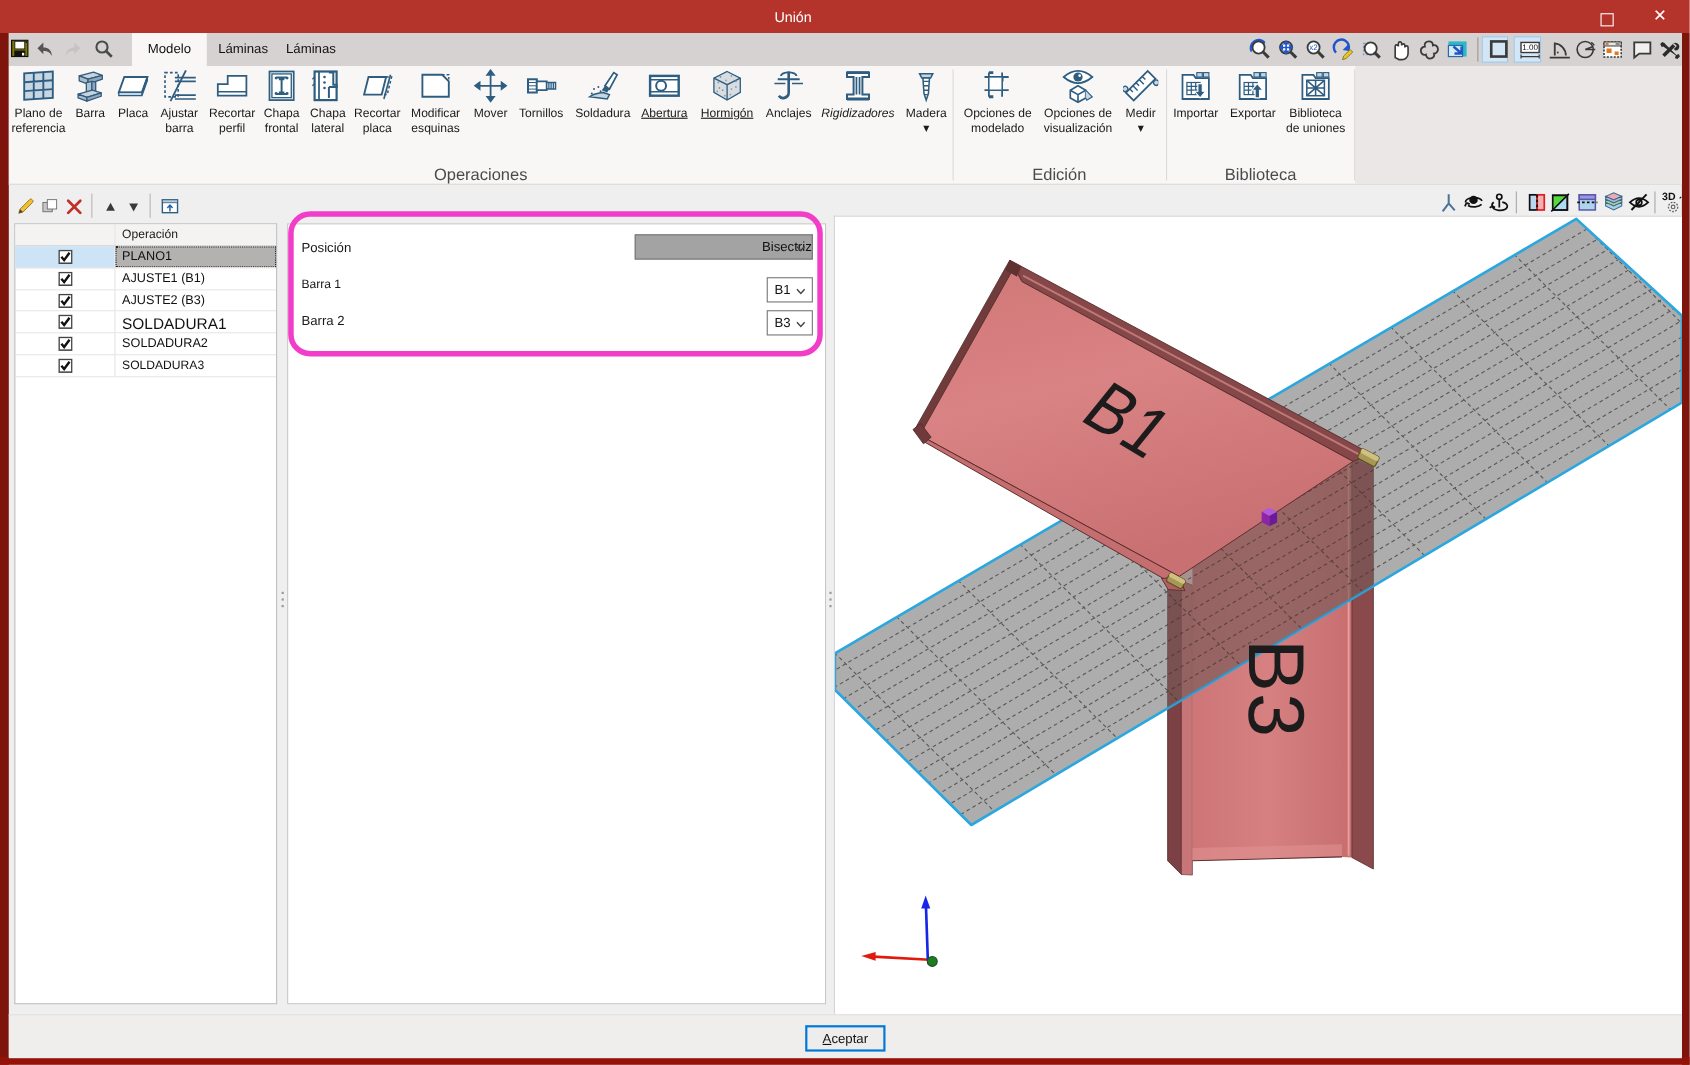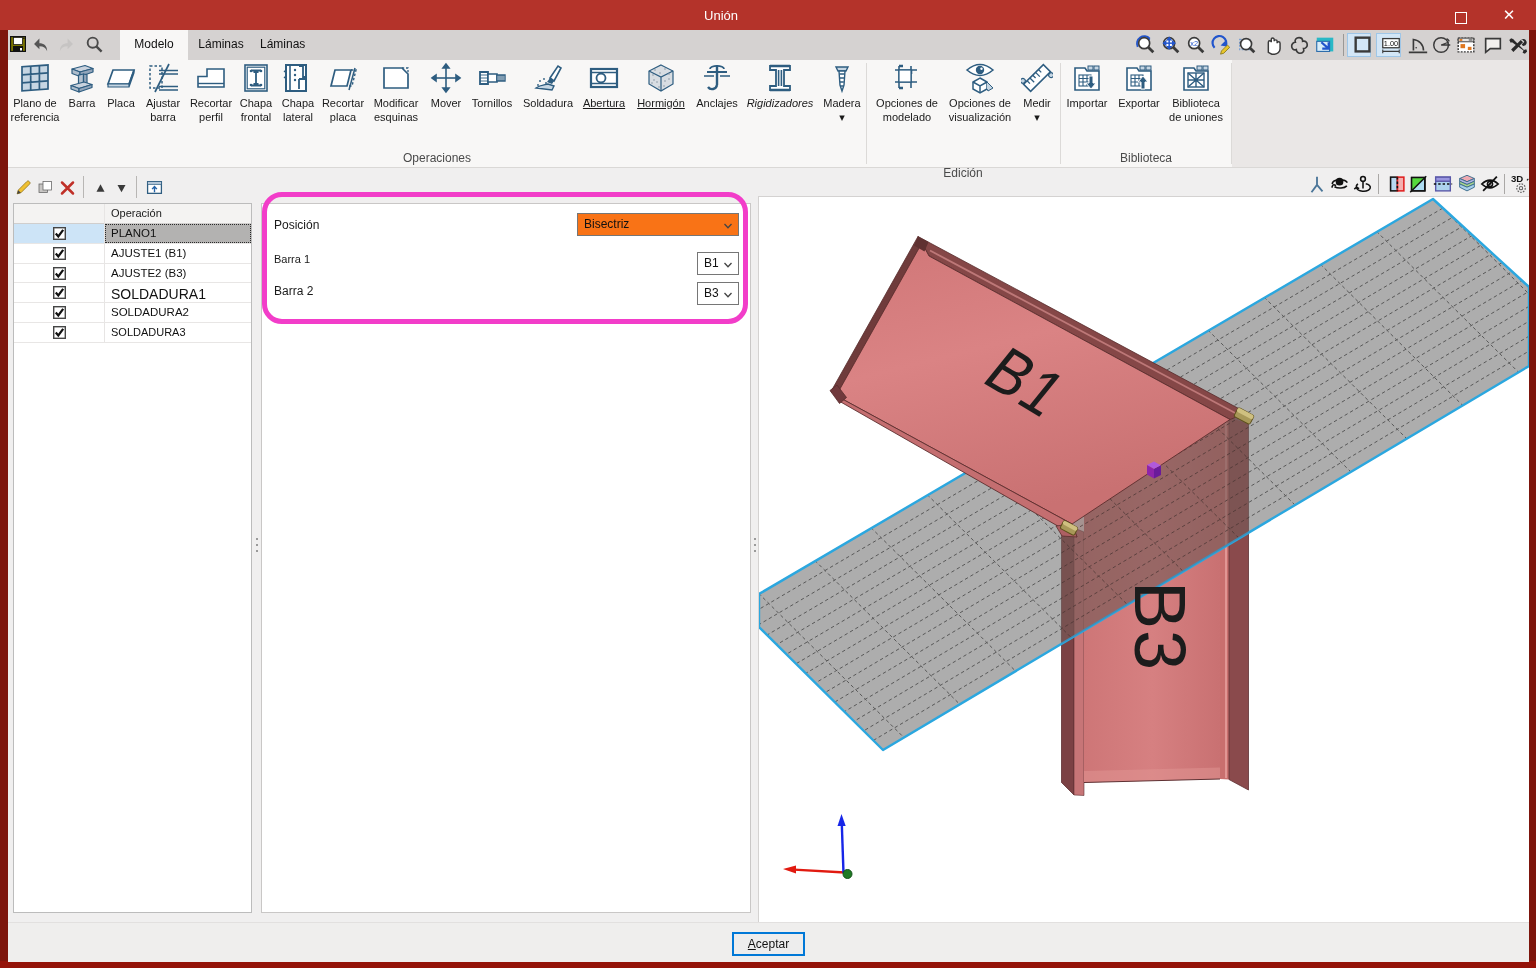--- a/index.html
+++ b/index.html
@@ -1,19 +1,19 @@
 <!DOCTYPE html>
 <html><head><meta charset="utf-8">
 <style>
 html,body{margin:0;padding:0;}
 body{width:1536px;height:968px;overflow:hidden;font-family:"Liberation Sans",sans-serif;background:#f0efef;}
 #win{position:absolute;left:0;top:0;width:1536px;height:968px;}
 .abs{position:absolute;}
 .lbl{position:absolute;font-size:11px;color:#1a1a1a;text-align:center;line-height:14px;white-space:nowrap;}
-.glbl{position:absolute;font-size:12px;color:#4a4a4a;text-align:center;white-space:nowrap;}
+.glbl{position:absolute;font-size:15px;color:#4a4a4a;text-align:center;white-space:nowrap;}
 </style></head><body>
 <div id="win">
 
 <div class="abs" style="left:0;top:0;width:1536px;height:30px;background:#b4332a;"></div>
 <div class="abs" style="left:0;top:8px;width:1442px;text-align:center;font-size:13px;color:#fff;">Unión</div>
 <div class="abs" style="left:1455px;top:11.5px;width:10px;height:10px;border:1.3px solid #fff;"></div>
 <div class="abs" style="left:1496px;top:0px;width:26px;height:30px;color:#fff;font-size:15px;line-height:30px;text-align:center;font-weight:400;">✕</div>
 
 <div class="abs" style="left:0;top:30px;width:8px;height:938px;background:#7d150c;"></div>
 <div class="abs" style="left:1529px;top:30px;width:7px;height:938px;background:#7d150c;"></div>
@@ -119,21 +119,21 @@
       <path d="M4.5 17 L15 6.5 l2.5 2.5 L7 19.5 z" fill="#2a2a2a"></path>
       <path d="M15 6.5 a3.8 3.8 0 1 1 2.5 6.5 l-1.5-1.5 3-3 -2.5-2.5 z" fill="#2a2a2a"></path>
       <path d="M6 5 l12.5 12.5 2.5-1 1 2.5 -2.5 2.5 -2.5-1 1-2.5 L5.5 9 4 9.5 2.5 6.5 4.5 4.5 7.5 6 z" fill="#2a2a2a"></path>
     </svg>
 <div class="abs" style="left:8px;top:60px;width:1521px;height:107px;background:#f8f7f6;border-bottom:1px solid #dad8d6;"></div>
 <div class="abs" style="left:1232px;top:60px;width:297px;height:107px;background:#eae7e6;"></div>
 <div class="abs" style="left:866px;top:63px;width:1px;height:101px;background:#dcdad8;"></div>
 <div class="abs" style="left:1060px;top:63px;width:1px;height:101px;background:#dcdad8;"></div>
 <div class="abs" style="left:1231px;top:63px;width:1px;height:101px;background:#dcdad8;"></div>
 <div class="glbl" style="left:377px;top:151px;width:120px;">Operaciones</div>
-<div class="glbl" style="left:913px;top:166px;width:100px;">Edición</div>
+<div class="glbl" style="left:913px;top:151px;width:100px;">Edición</div>
 <div class="glbl" style="left:1096px;top:151px;width:100px;">Biblioteca</div>
 <svg style="position:absolute;left:19px;top:62px" width="32" height="32" viewBox="0 0 32 32">
       <g transform="skewY(-4)">
         <rect x="3" y="5" width="26" height="24" fill="#c6d6e3" stroke="#2e5d80" stroke-width="1.7"></rect>
         <path d="M11.7 5 v24 M20.4 5 v24 M3 13 h26 M3 21 h26" stroke="#2e5d80" stroke-width="1.7" fill="none"></path>
       </g>
     </svg>
 <div class="lbl" style="left:-25px;top:96px;width:120px;">Plano de<br>referencia</div>
 <svg style="position:absolute;left:66px;top:62px" width="32" height="32" viewBox="0 0 32 32">
       <g stroke="#2e5d80" stroke-width="1.2" stroke-linejoin="round">
@@ -389,21 +389,21 @@
 <svg style="position:absolute;left:53px;top:326.0px" width="13" height="13" viewBox="0 0 13 13">
       <rect x="0.7" y="0.7" width="11.6" height="11.6" fill="#fff" stroke="#454545" stroke-width="1.4"></rect>
       <path d="M2.8 6.5 L5.3 9.5 L10.2 2.8" fill="none" stroke="#111" stroke-width="2.2"></path>
     </svg>
 <div class="abs" style="left:111px;top:326px;font-size:11px;color:#111;">SOLDADURA3</div>
 <div class="abs" style="left:261px;top:203px;width:490px;height:710px;background:#fff;border:1px solid #c9c7c6;box-sizing:border-box;"></div>
 <div class="abs" style="left:262px;top:192px;width:486px;height:132px;border:5.5px solid #f23dc9;border-radius:20px;box-sizing:border-box;"></div>
 <div class="abs" style="left:274px;top:218px;font-size:12px;color:#1a1a1a;">Posición</div>
 <div class="abs" style="left:274px;top:253px;font-size:11px;color:#1a1a1a;">Barra 1</div>
 <div class="abs" style="left:274px;top:284px;font-size:12px;color:#1a1a1a;">Barra 2</div>
-<div class="abs" style="left:577px;top:213px;width:162px;height:23px;background:#f97316;border:1px solid #767676;box-sizing:border-box;font-size:12px;color:#111;line-height:21px;text-indent:6px;">Bisectriz<svg style="position:absolute;right:5px;top:6.5px" width="10" height="10" viewBox="0 0 10 10">
+<div class="abs" style="left:577px;top:213px;width:162px;height:23px;background:#a3a3a3;border:1px solid #767676;box-sizing:border-box;font-size:12px;color:#111;line-height:21px;text-indent:6px;text-align:right;">Bisectriz<svg style="position:absolute;right:5px;top:6.5px" width="10" height="10" viewBox="0 0 10 10">
         <path d="M1.5 3 L5 6.8 L8.5 3" fill="none" stroke="#444" stroke-width="1.3"></path>
       </svg></div>
 <div class="abs" style="left:697px;top:252px;width:42px;height:23px;background:#fff;border:1px solid #767676;box-sizing:border-box;font-size:12px;color:#111;line-height:21px;text-indent:6px;">B1<svg style="position:absolute;right:5px;top:6.5px" width="10" height="10" viewBox="0 0 10 10">
         <path d="M1.5 3 L5 6.8 L8.5 3" fill="none" stroke="#444" stroke-width="1.3"></path>
       </svg></div>
 <div class="abs" style="left:697px;top:282px;width:42px;height:23px;background:#fff;border:1px solid #767676;box-sizing:border-box;font-size:12px;color:#111;line-height:21px;text-indent:6px;">B3<svg style="position:absolute;right:5px;top:6.5px" width="10" height="10" viewBox="0 0 10 10">
         <path d="M1.5 3 L5 6.8 L8.5 3" fill="none" stroke="#444" stroke-width="1.3"></path>
       </svg></div>
 <div class="abs" style="left:256px;top:538px;width:2px;height:2px;background:#9a9a9a;"></div>
 <div class="abs" style="left:256px;top:544px;width:2px;height:2px;background:#9a9a9a;"></div>

